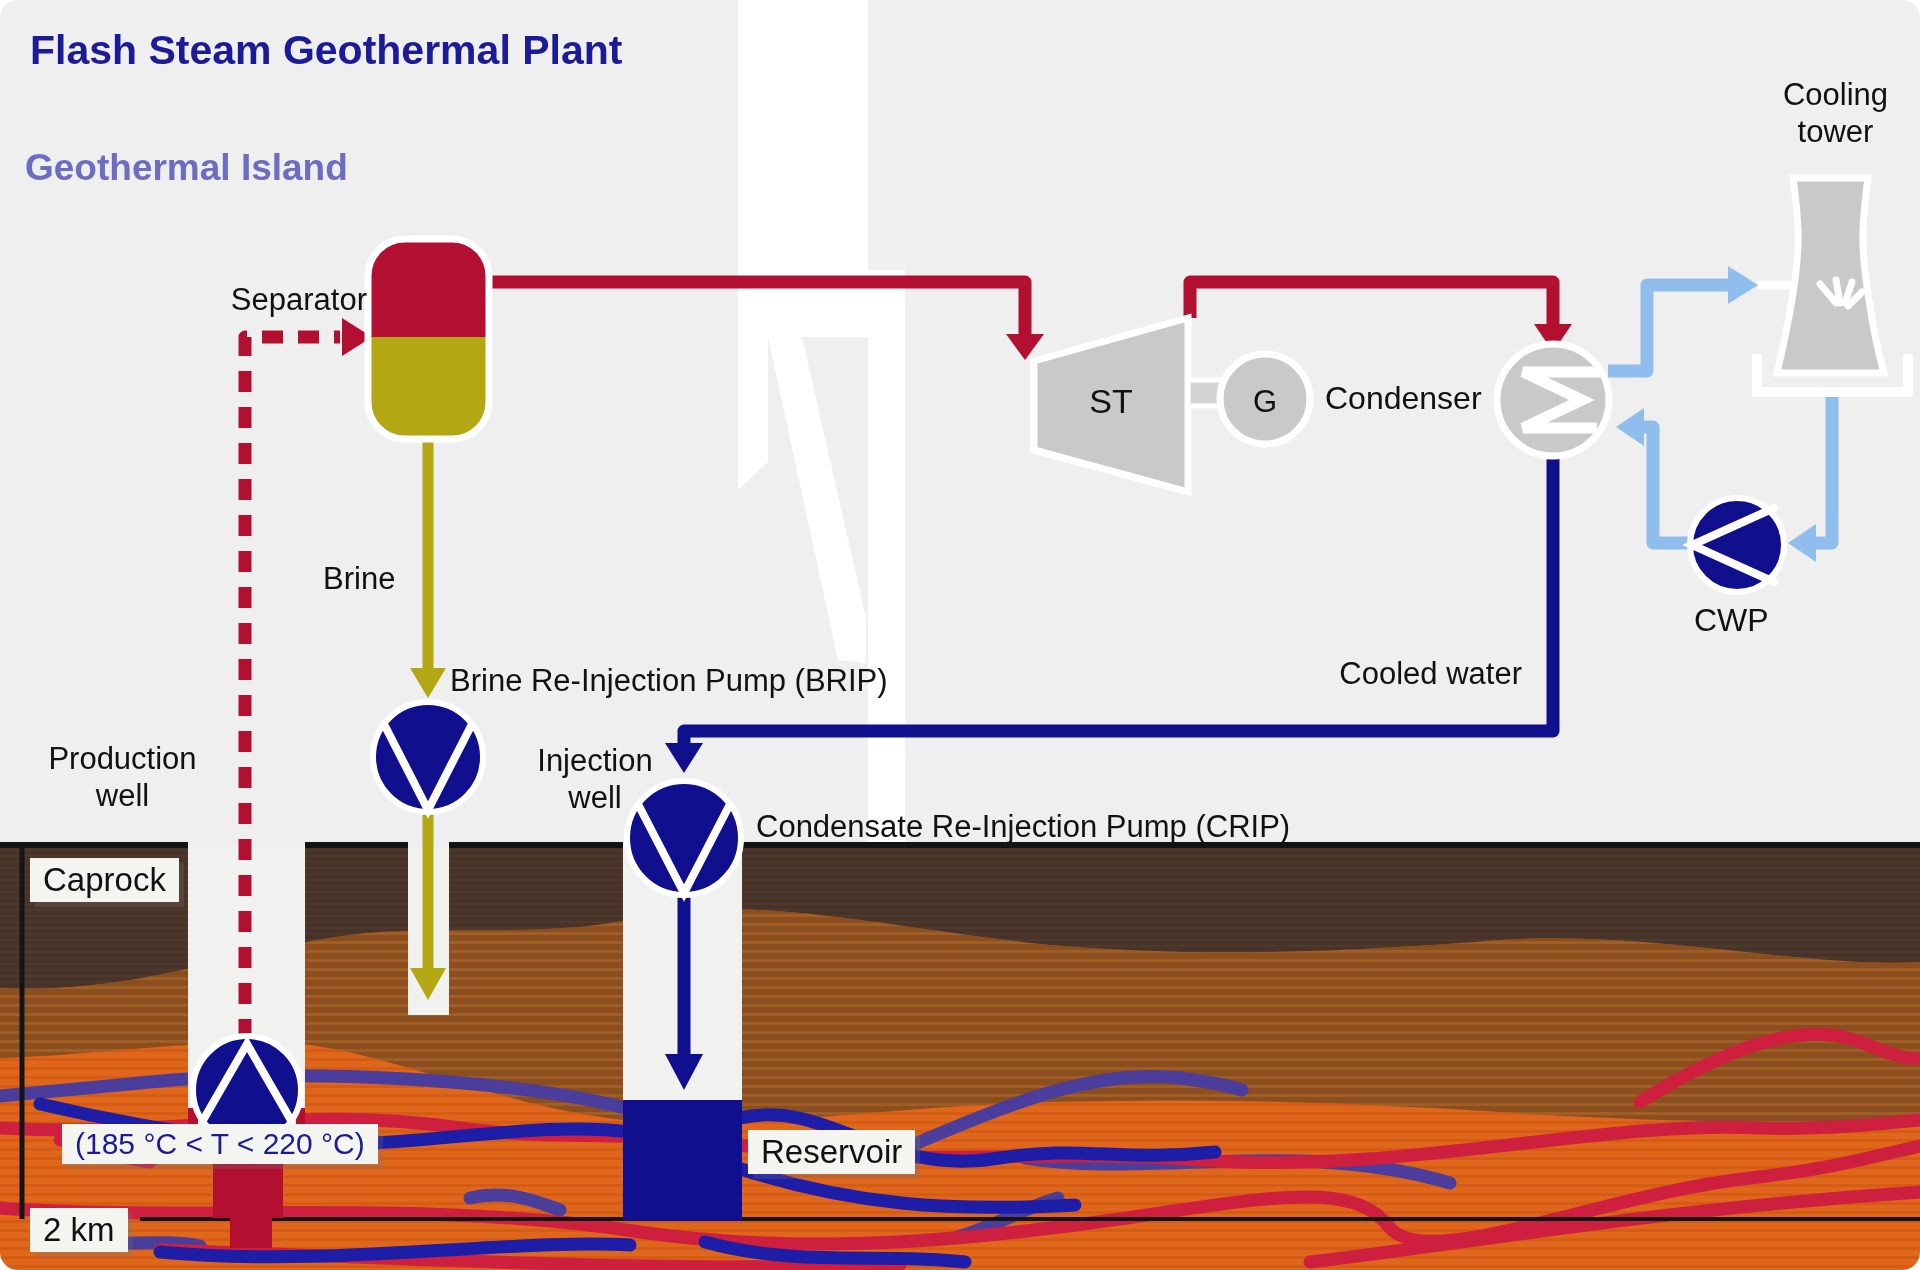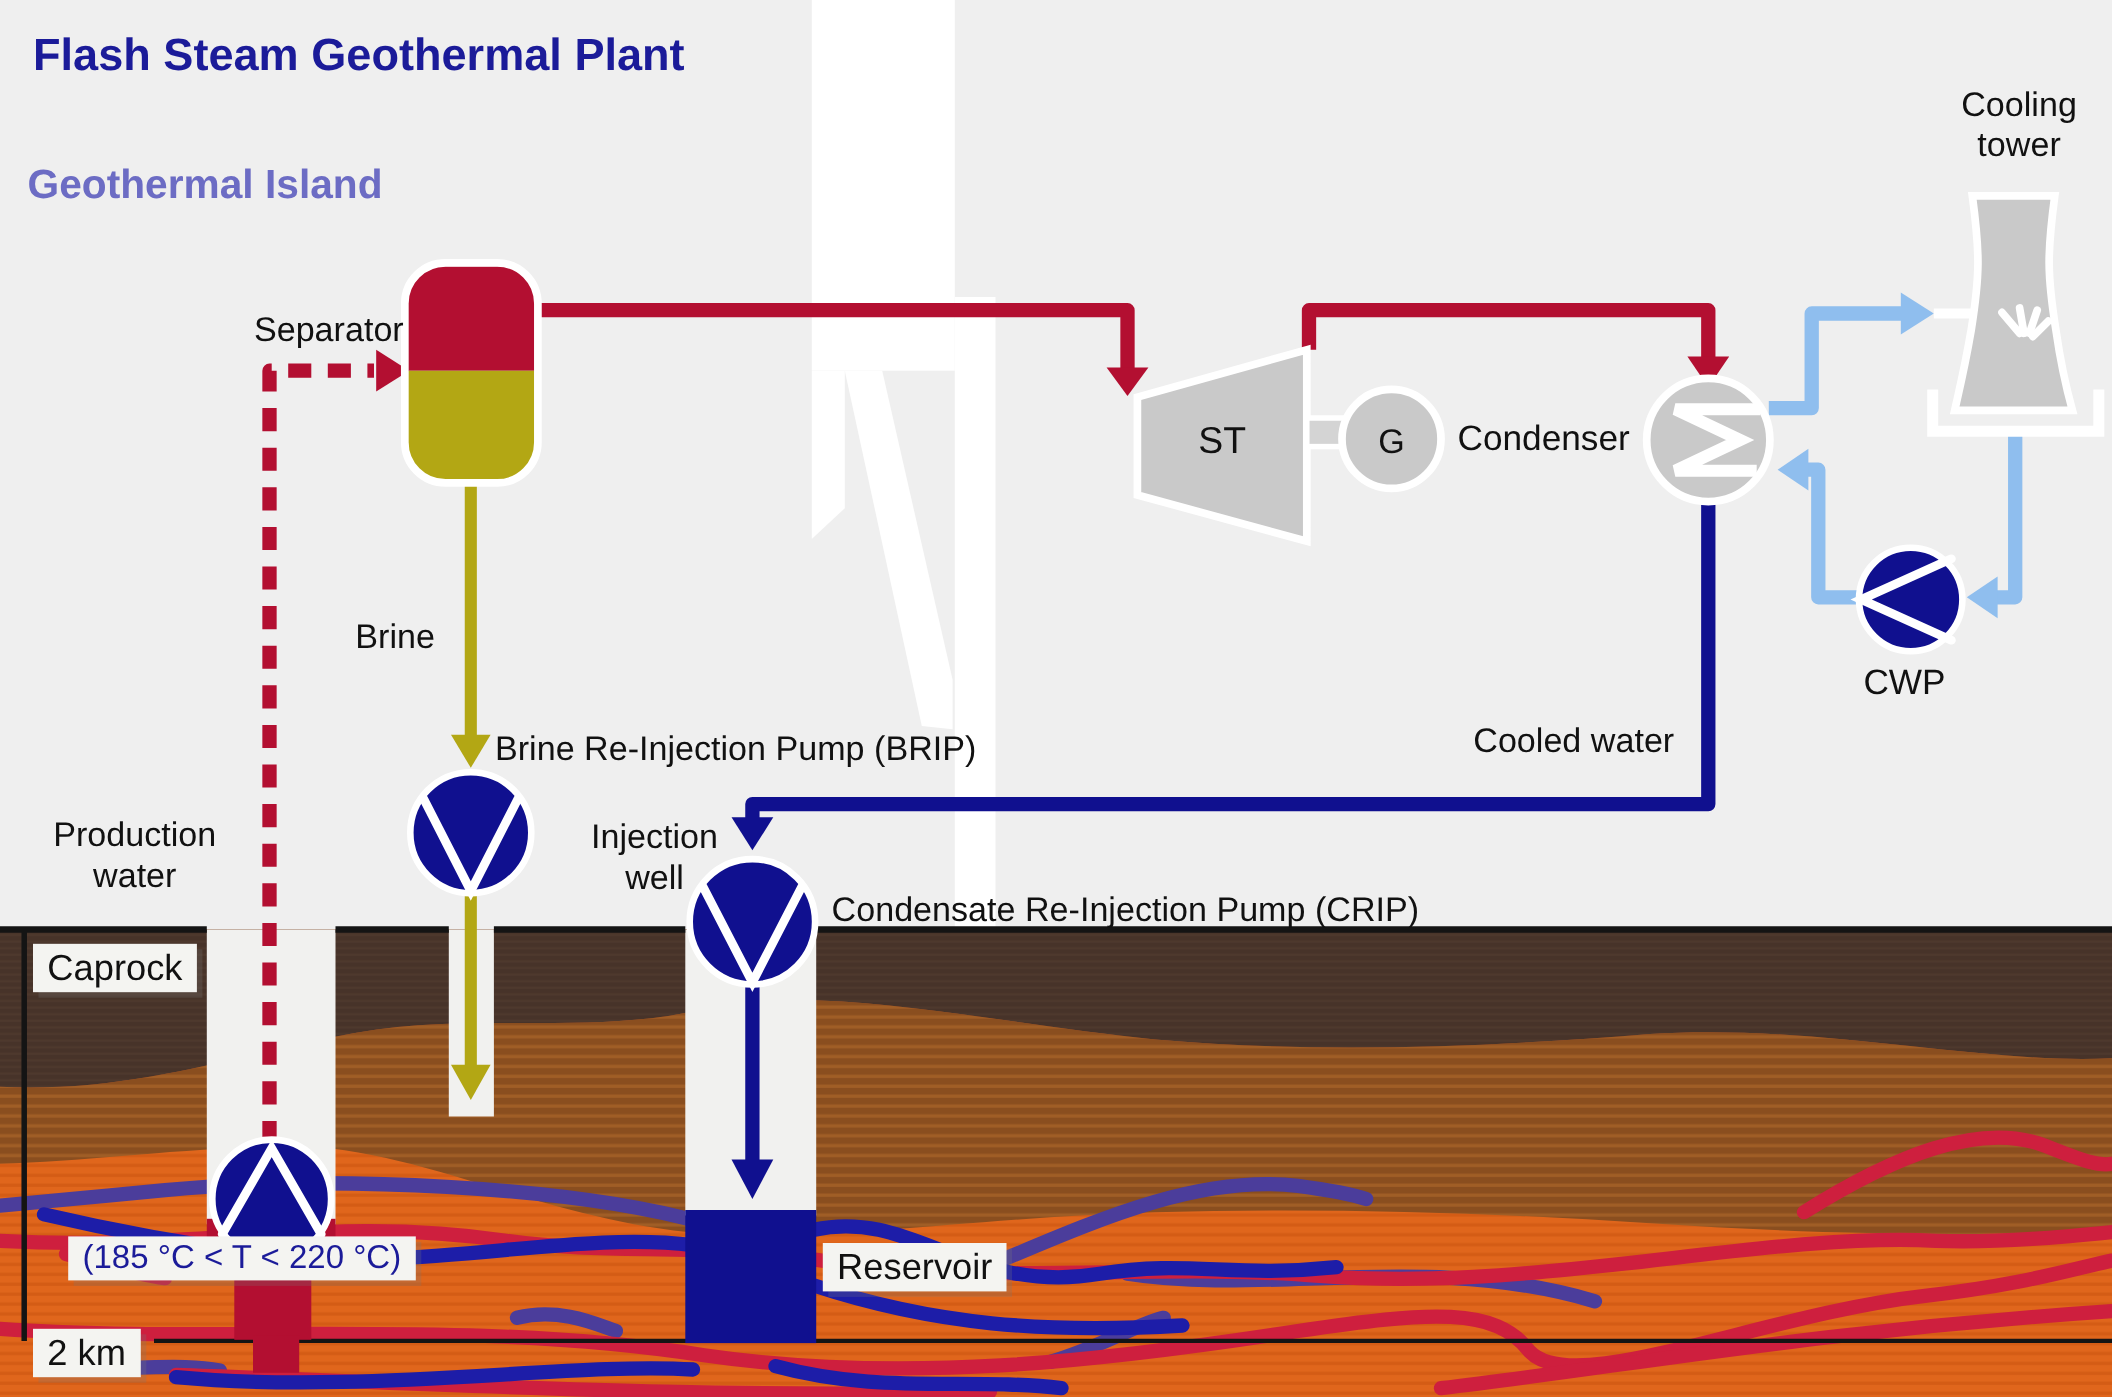--- a/index.html
+++ b/index.html
@@ -4,21 +4,21 @@
 <style>
   :root{
     --c-steam:#b30f31; --c-brine:#b3a714; --c-navy:#10108f; --c-coolblue:#8fbeee;
     --c-metal:#c9c9c9; --c-panel:#efefef; --c-title:#1b1b99; --c-island:#6c6cc4;
     --c-dark_soil:#473329; --c-mid_soil:#8a4e1f; --c-orange_soil:#e0661c;
     --c-fracture_red:#ce1f3e; --c-fracture_purple:#4b3d9b; --c-fracture_navy:#1d1da8;
     --c-label_box:#f4f4f1;
   }
   html,body{margin:0;padding:0;background:#fff;}
   .stage{position:relative;width:1920px;height:1270px;overflow:hidden;background:#fff;
-         font-family:"Liberation Sans", sans-serif;}
+         font-family:"Liberation Sans", sans-serif;border-radius:18px;}
   .stage svg{position:absolute;left:0;top:0;}
   .lbl{position:absolute;color:#111;font-size:31px;line-height:1.2;white-space:nowrap;}
   .lbl.wrap{white-space:normal;}
   .lbl.center{text-align:center;}
   .lbl.right{text-align:right;}
   .tag{position:absolute;background:var(--c-label_box);box-shadow:5px 5px 0 rgba(120,120,120,.25);
        padding:3px 13px;font-size:33px;color:#111;white-space:nowrap;}
   .tag.navy{color:var(--c-title);font-size:30px;}
   #title{left:30px;top:26px;font-size:41px;font-weight:bold;color:var(--c-title);}
   #geo-island{left:25px;top:146px;font-size:37px;font-weight:bold;color:var(--c-island);}
@@ -222,21 +222,21 @@
 
   <div class="lbl" id="title">Flash Steam Geothermal Plant</div>
   <div class="lbl" id="geo-island">Geothermal Island</div>
 
   <div class="lbl right" id="separator-lbl">Separator</div>
   <div class="lbl" id="brine-lbl">Brine</div>
   <div class="lbl" id="brip-lbl">Brine Re-Injection Pump (BRIP)</div>
   <div class="lbl" id="crip-lbl">Condensate Re-Injection Pump (CRIP)</div>
   <div class="lbl" id="cooled-lbl">Cooled water</div>
 
-  <div class="lbl wrap center" id="prod-well-lbl">Production water</div>
+  <div class="lbl wrap center" id="prod-well-lbl">Production well</div>
   <div class="lbl wrap center" id="inj-well-lbl">Injection well</div>
   <div class="lbl wrap center" id="tower-lbl">Cooling tower</div>
   <div class="lbl" id="cwp-lbl">CWP</div>
   <div class="lbl" id="condenser-lbl">Condenser</div>
   <div class="lbl center" id="st-lbl">ST</div>
   <div class="lbl center" id="g-lbl">G</div>
 
   <div class="tag" id="caprock-box">Caprock</div>
   <div class="tag" id="reservoir-box">Reservoir</div>
   <div class="tag" id="km-box">2 km</div>

